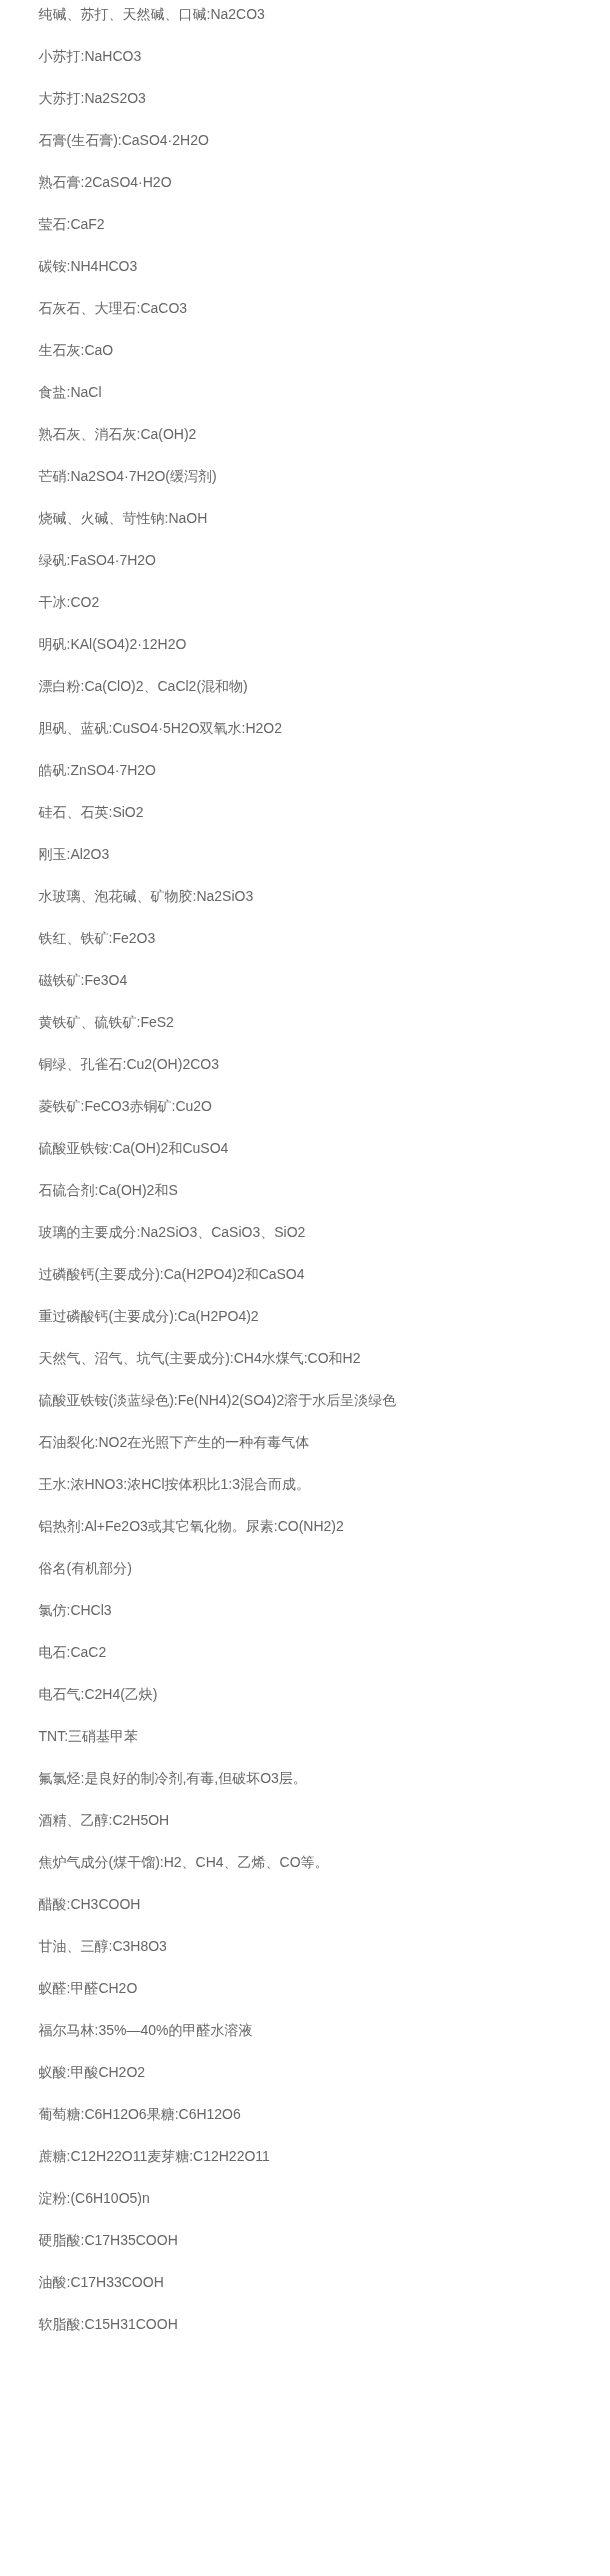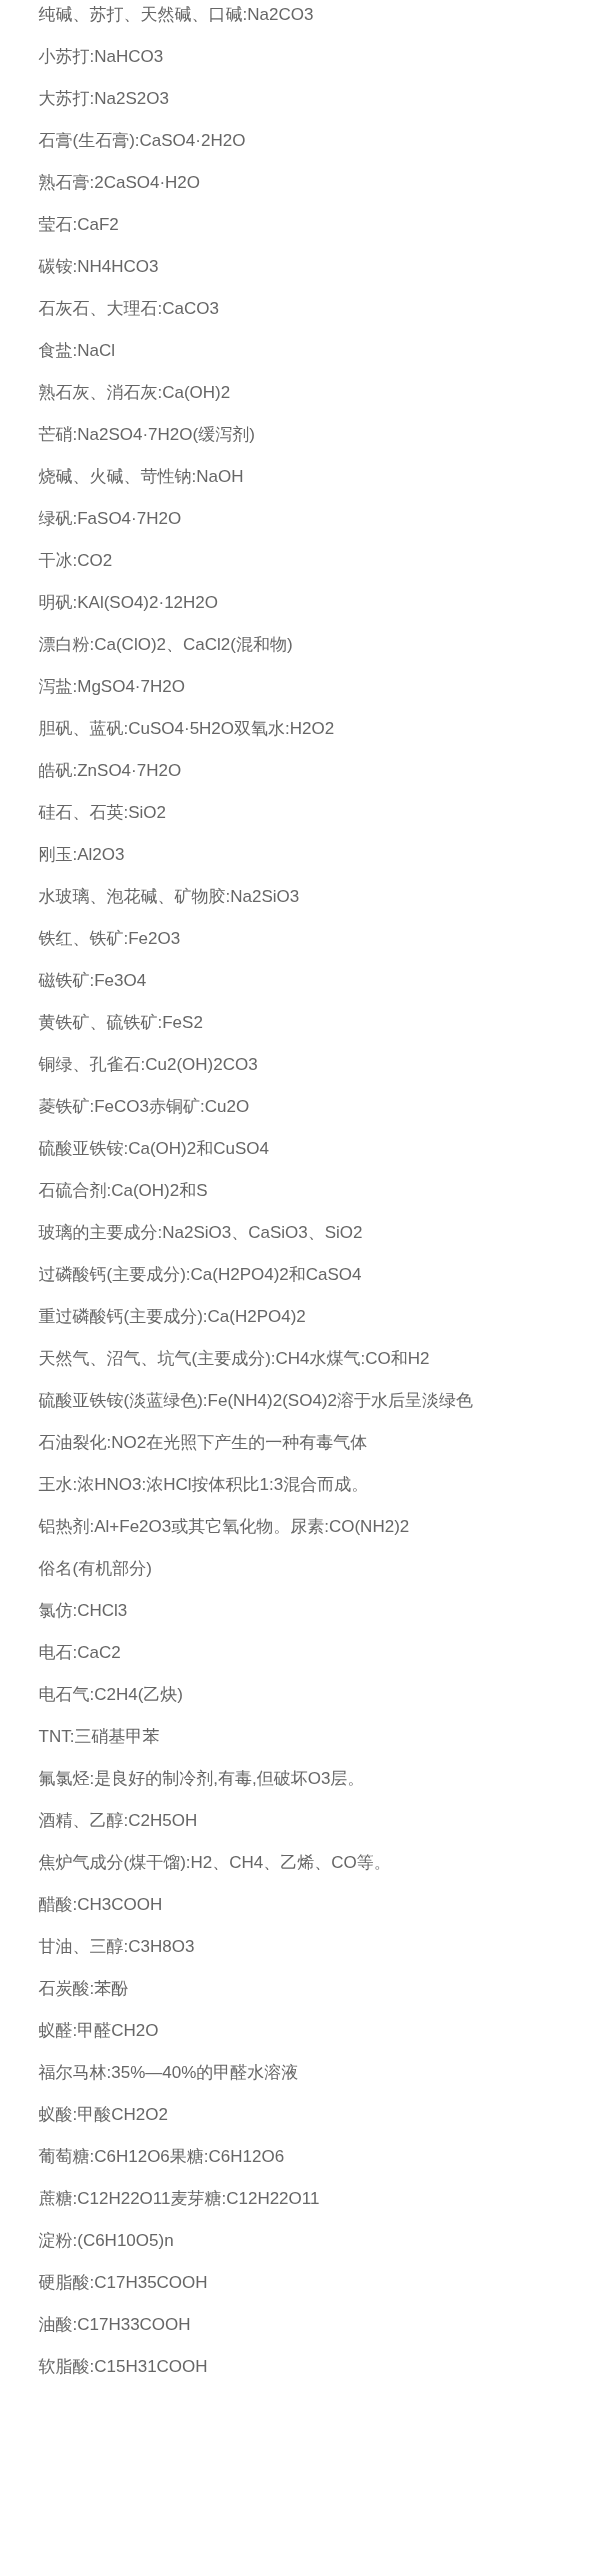--- a/index.html
+++ b/index.html
@@ -10,21 +10,21 @@
     width: 611px;
     height: 2576px;
     background: #ffffff;
     overflow: hidden;
   }
   .article {
     box-sizing: border-box;
     width: 600px;
     padding: 2.6px 7px 0 3.5px;
     font-family: "Liberation Sans", "DejaVu Sans", sans-serif;
-    font-size: 17px;
+    font-size: 14px;
     line-height: 23px;
     color: #666666;
   }
   .article p {
     margin: 0 0 19px 0;
     text-indent: 35px;
     overflow-wrap: break-word;
   }
 </style>
 </head>
@@ -32,29 +32,29 @@
 
 <div class="article">
     <p>纯碱、苏打、天然碱、口碱:Na2CO3</p>
     <p>小苏打:NaHCO3</p>
     <p>大苏打:Na2S2O3</p>
     <p>石膏(生石膏):CaSO4·2H2O</p>
     <p>熟石膏:2CaSO4·H2O</p>
     <p>莹石:CaF2</p>
     <p>碳铵:NH4HCO3</p>
     <p>石灰石、大理石:CaCO3</p>
+    <p>生石灰:CaO</p>
     <p>食盐:NaCl</p>
     <p>熟石灰、消石灰:Ca(OH)2</p>
     <p>芒硝:Na2SO4·7H2O(缓泻剂)</p>
     <p>烧碱、火碱、苛性钠:NaOH</p>
     <p>绿矾:FaSO4·7H2O</p>
     <p>干冰:CO2</p>
     <p>明矾:KAl(SO4)2·12H2O</p>
     <p>漂白粉:Ca(ClO)2、CaCl2(混和物)</p>
-    <p>泻盐:MgSO4·7H2O</p>
     <p>胆矾、蓝矾:CuSO4·5H2O双氧水:H2O2</p>
     <p>皓矾:ZnSO4·7H2O</p>
     <p>硅石、石英:SiO2</p>
     <p>刚玉:Al2O3</p>
     <p>水玻璃、泡花碱、矿物胶:Na2SiO3</p>
     <p>铁红、铁矿:Fe2O3</p>
     <p>磁铁矿:Fe3O4</p>
     <p>黄铁矿、硫铁矿:FeS2</p>
     <p>铜绿、孔雀石:Cu2(OH)2CO3</p>
     <p>菱铁矿:FeCO3赤铜矿:Cu2O</p>
@@ -71,21 +71,20 @@
     <p>俗名(有机部分)</p>
     <p>氯仿:CHCl3</p>
     <p>电石:CaC2</p>
     <p>电石气:C2H4(乙炔)</p>
     <p>TNT:三硝基甲苯</p>
     <p>氟氯烃:是良好的制冷剂,有毒,但破坏O3层。</p>
     <p>酒精、乙醇:C2H5OH</p>
     <p>焦炉气成分(煤干馏):H2、CH4、乙烯、CO等。</p>
     <p>醋酸:CH3COOH</p>
     <p>甘油、三醇:C3H8O3</p>
-    <p>石炭酸:苯酚</p>
     <p>蚁醛:甲醛CH2O</p>
     <p>福尔马林:35%—40%的甲醛水溶液</p>
     <p>蚁酸:甲酸CH2O2</p>
     <p>葡萄糖:C6H12O6果糖:C6H12O6</p>
     <p>蔗糖:C12H22O11麦芽糖:C12H22O11</p>
     <p>淀粉:(C6H10O5)n</p>
     <p>硬脂酸:C17H35COOH</p>
     <p>油酸:C17H33COOH</p>
     <p>软脂酸:C15H31COOH</p>
   </div>

